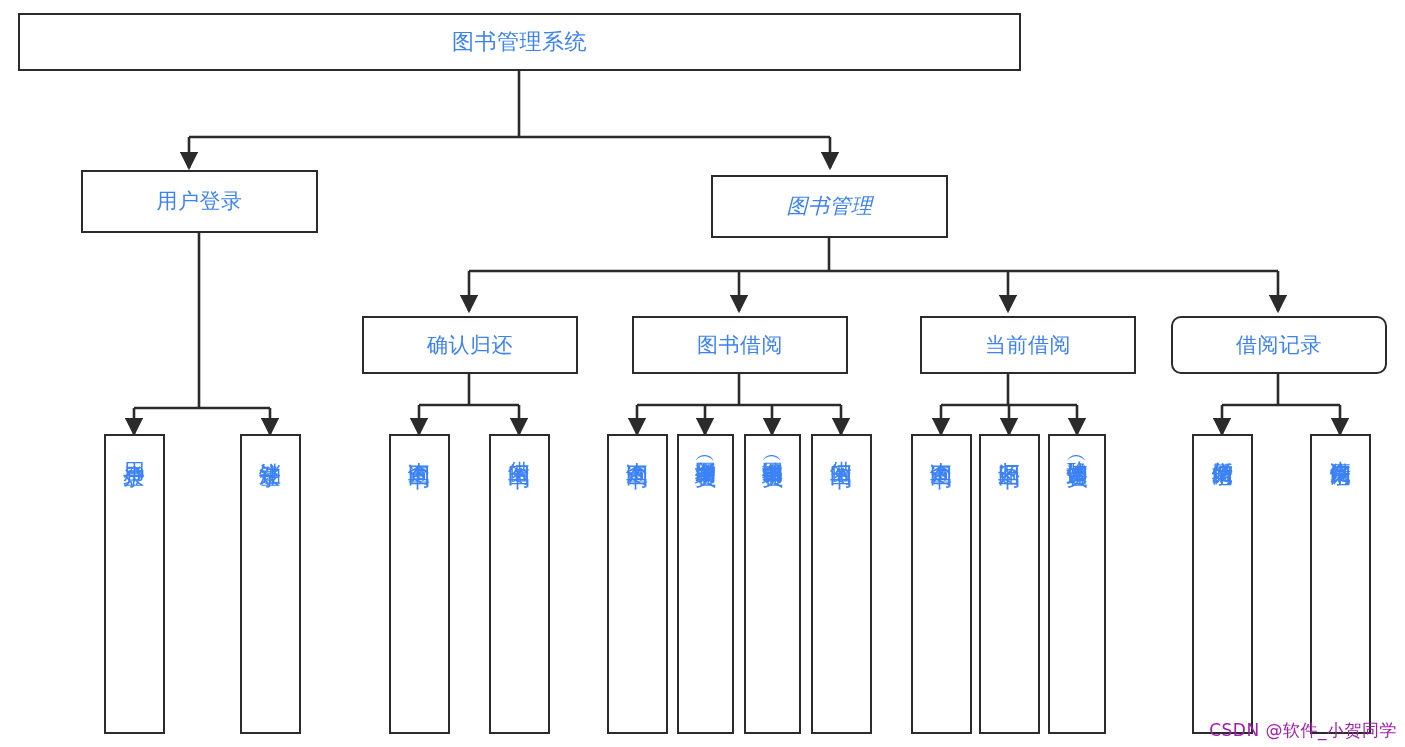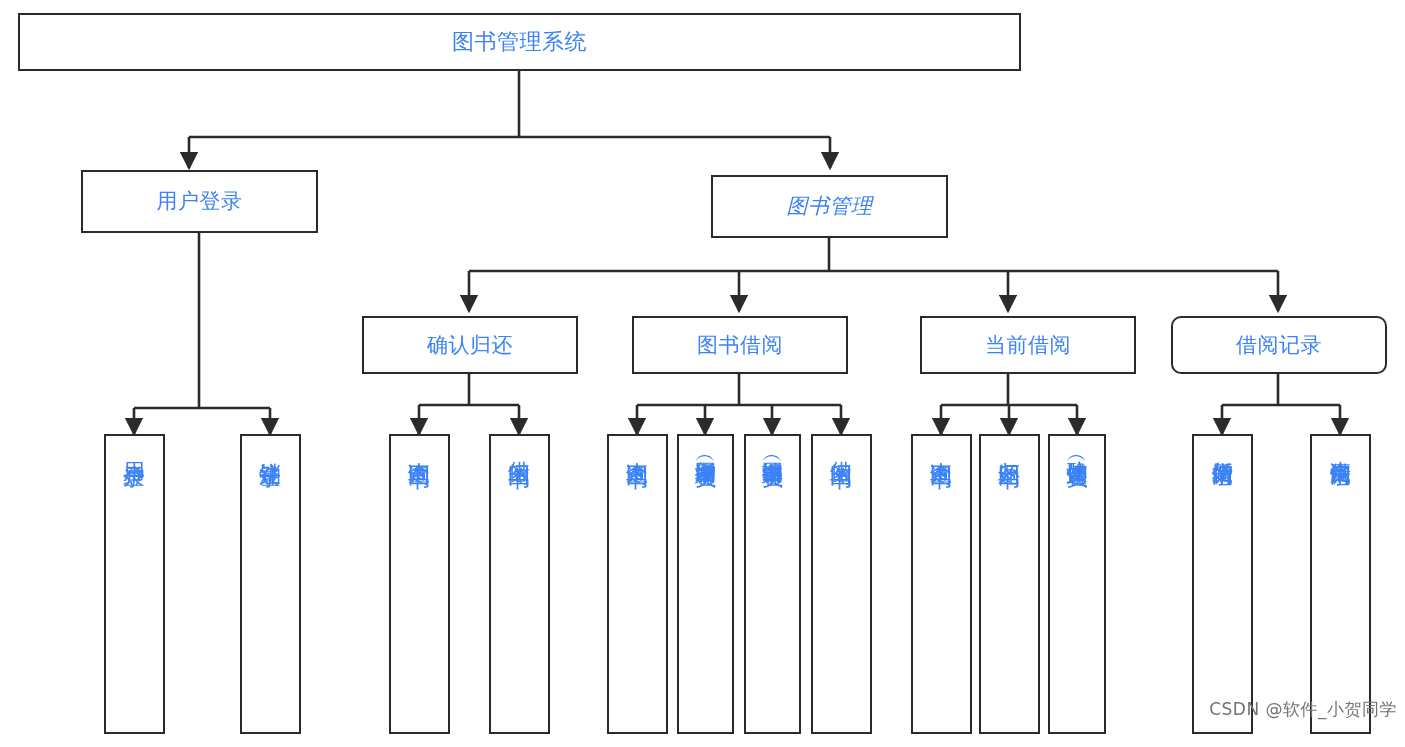--- a/index.html
+++ b/index.html
@@ -65,23 +65,23 @@
     letter-spacing: 2px;
     white-space: nowrap;
   }
   .node.vert.tall .label {
     font-size: 21px;
     letter-spacing: 1px;
   }
   #watermark {
     position: absolute;
     right: 8px;
-    bottom: 26px;
+    bottom: 5px;
     font-size: 17px;
-    color: #737373;
+    color: #a21caf;
     letter-spacing: 0.5px;
     z-index: 5;
     white-space: nowrap;
     font-family: "DejaVu Sans", "Liberation Sans", sans-serif;
   }
 </style>
 </head>
 <body>
 
 <div id="canvas">

